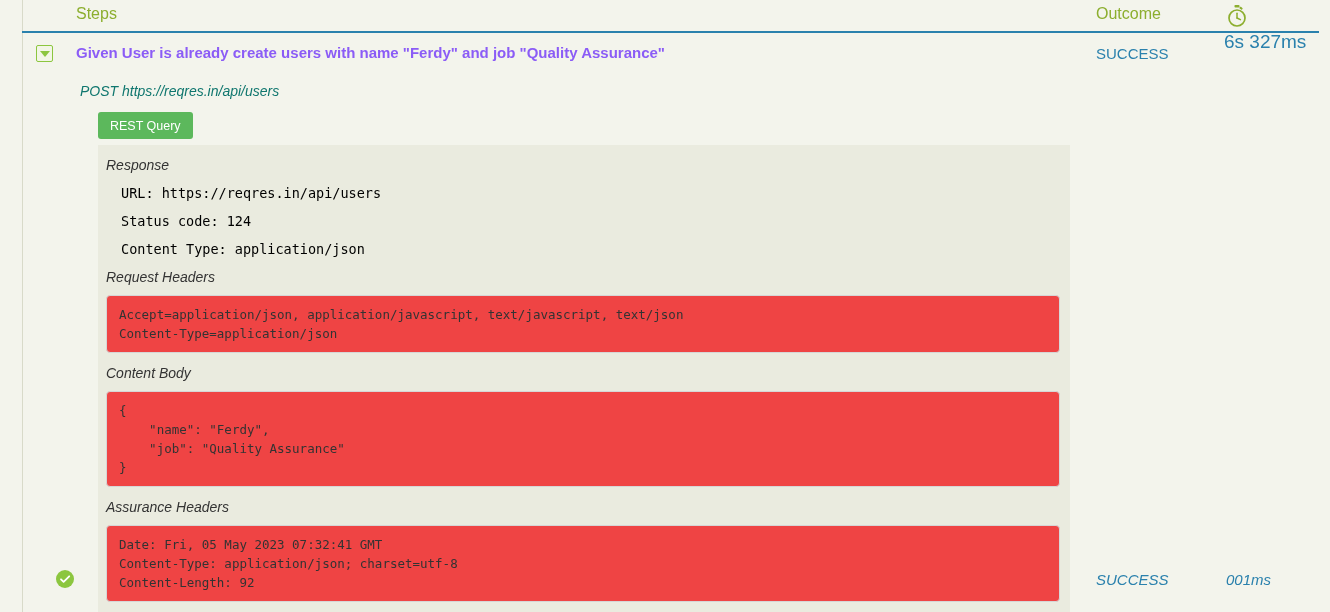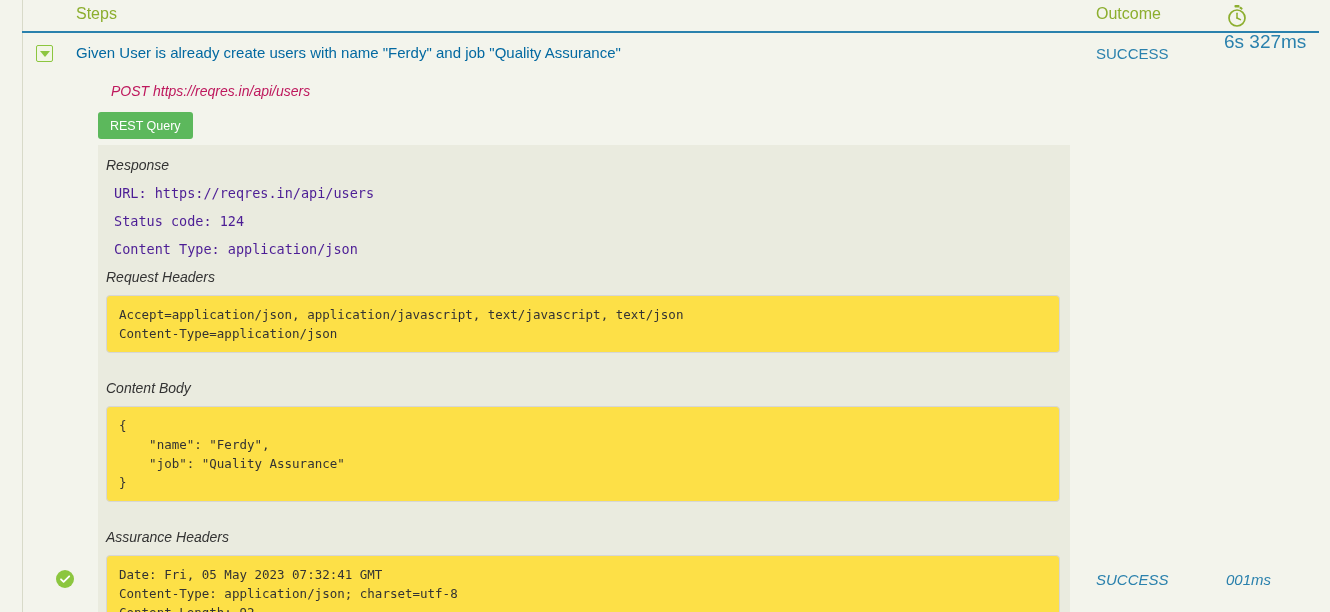--- a/index.html
+++ b/index.html
@@ -90,23 +90,24 @@
     border-left: 5px solid transparent;
     border-right: 5px solid transparent;
     border-top: 6px solid #8cc63f;
   }
 
   .step-title {
     position: absolute;
     left: 76px;
     top: 44px;
     font-size: 15px;
-    color: #0369a1;
+    color: #8b5cf6;
     white-space: nowrap;
     cursor: pointer;
+    font-weight: bold;
   }
   .step-outcome {
     position: absolute;
     left: 1096px;
     top: 45px;
     font-size: 15px;
     color: #2a81ad;
     white-space: nowrap;
   }
   .step-duration {
@@ -118,23 +119,22 @@
     white-space: nowrap;
   }
 
   
   .rest-line {
     position: absolute;
     left: 80px;
     top: 83px;
     font-size: 14px;
     font-style: italic;
-    color: #be185d;
-    white-space: nowrap;
-    margin-left: 31px;
+    color: #0f766e;
+    white-space: nowrap;
   }
 
   
   .rest-btn {
     position: absolute;
     left: 98px;
     top: 112px;
     height: 27px;
     padding: 0 12px;
     display: flex;
@@ -167,30 +167,30 @@
     font-size: 14px;
     color: #333333;
     margin: 0 0 0 8px;
     padding: 0;
     white-space: nowrap;
   }
 
   .resp-meta {
     font-family: "DejaVu Sans Mono", monospace;
     font-size: 13.5px;
-    color: #4c1d95;
-    margin-left: 16px;
+    color: #000000;
+    margin-left: 23px;
     white-space: nowrap;
   }
 
   .code-box {
-    background: #fde047;
+    background: #ef4444;
     border: 1px solid #d6d6d6;
     border-radius: 4px;
-    margin: 0 10px 15px 8px;
+    margin: 0 10px 0 8px;
     padding: 9px 12px;
     box-sizing: border-box;
     font-family: "DejaVu Sans Mono", monospace;
     font-size: 12.5px;
     line-height: 19px;
     color: #333333;
     white-space: pre;
     overflow: hidden;
   }
 

